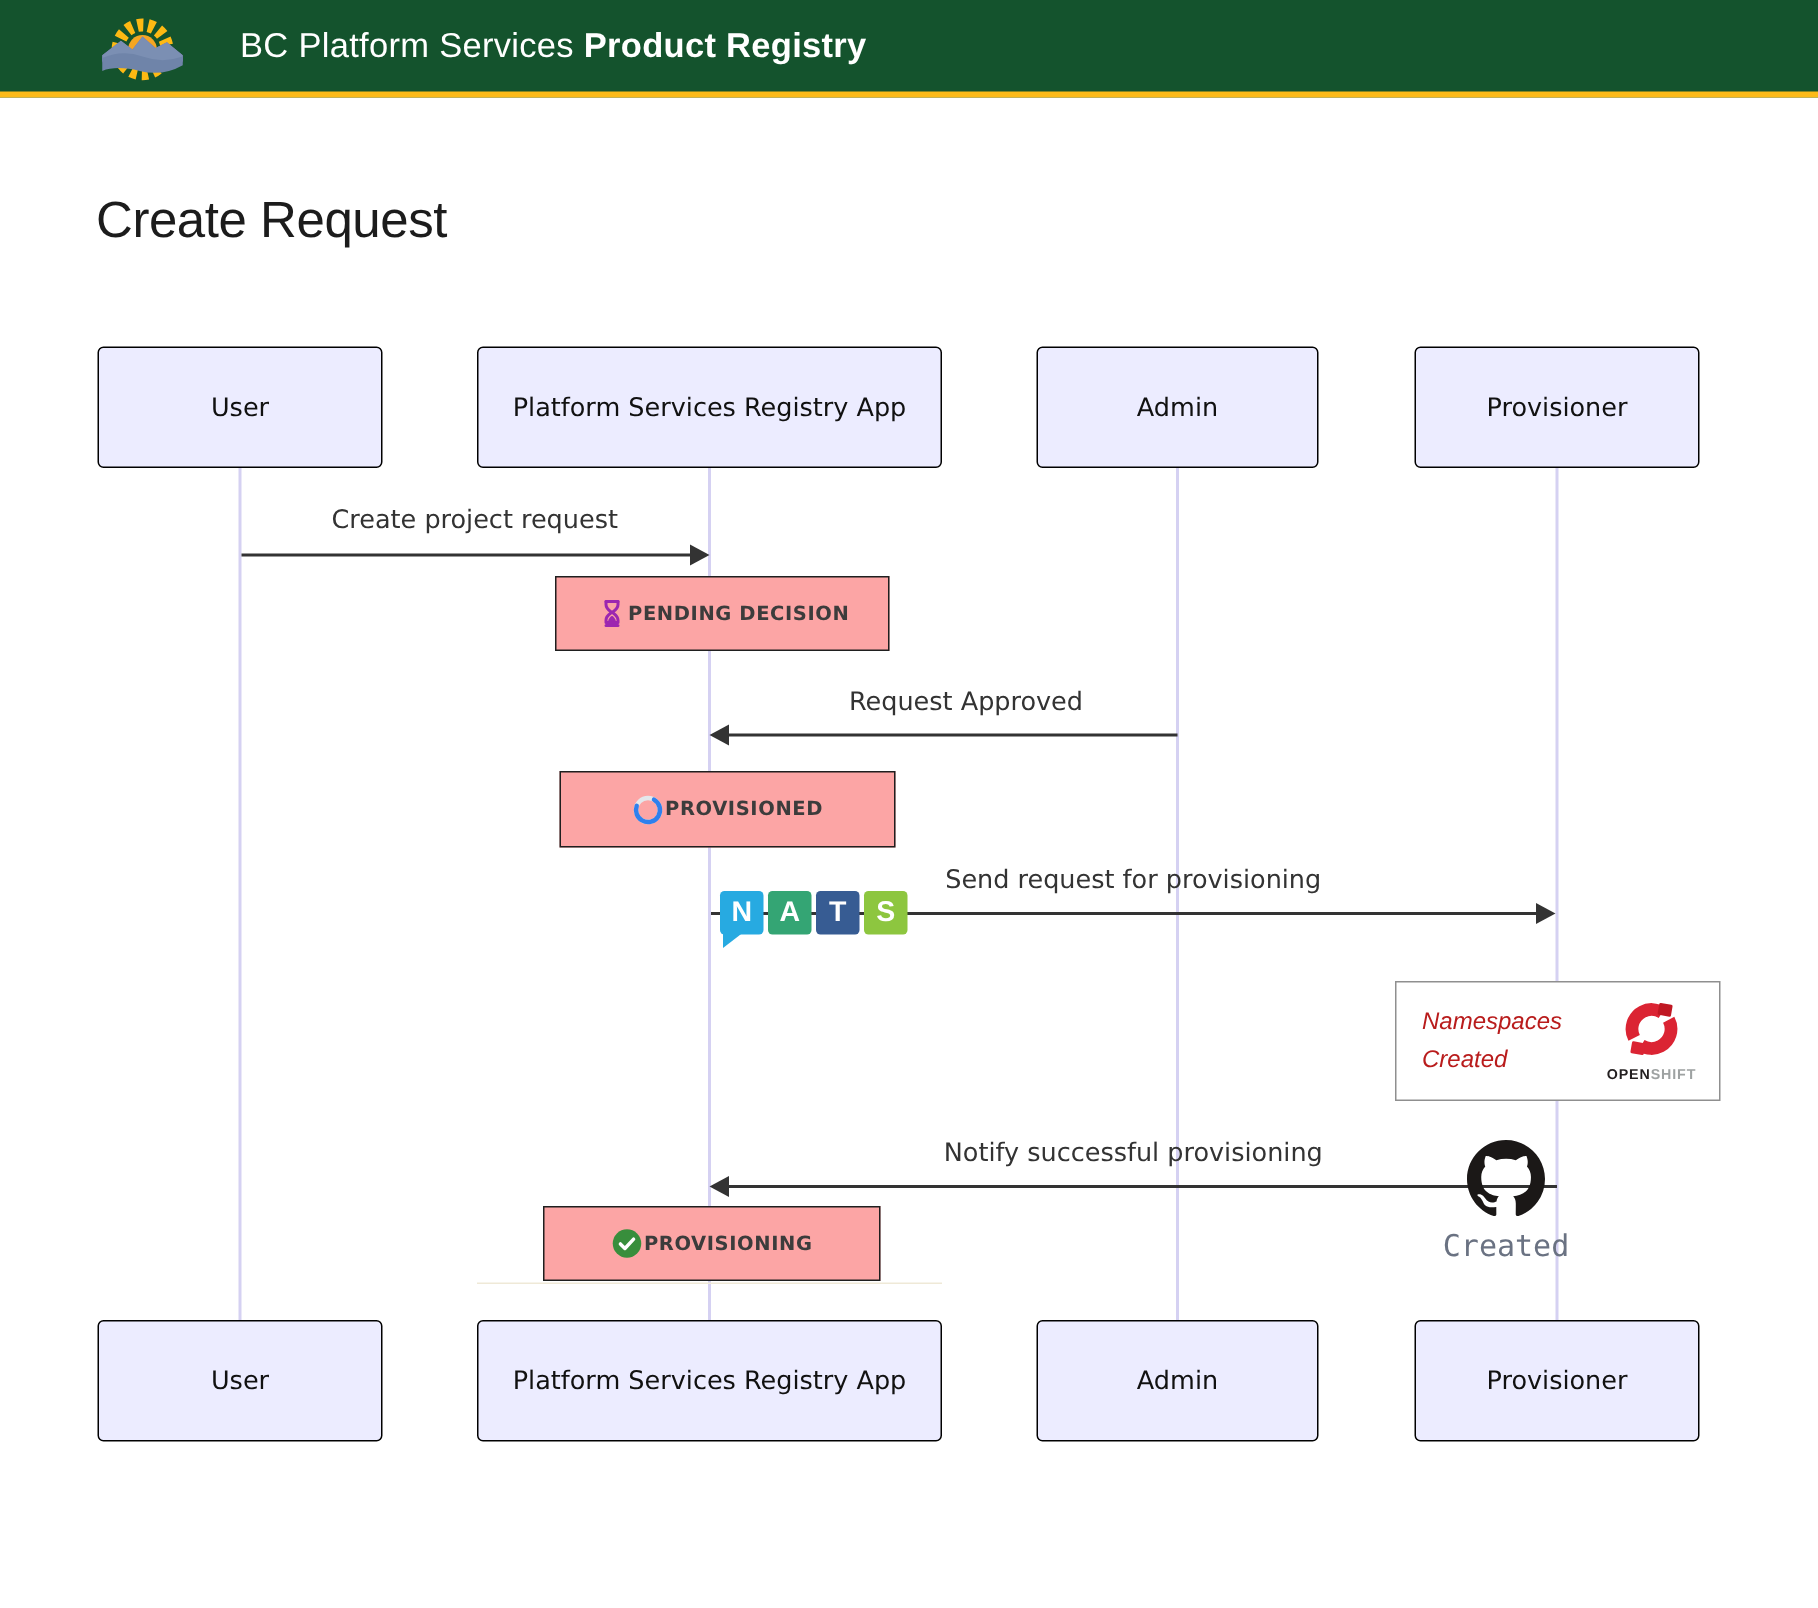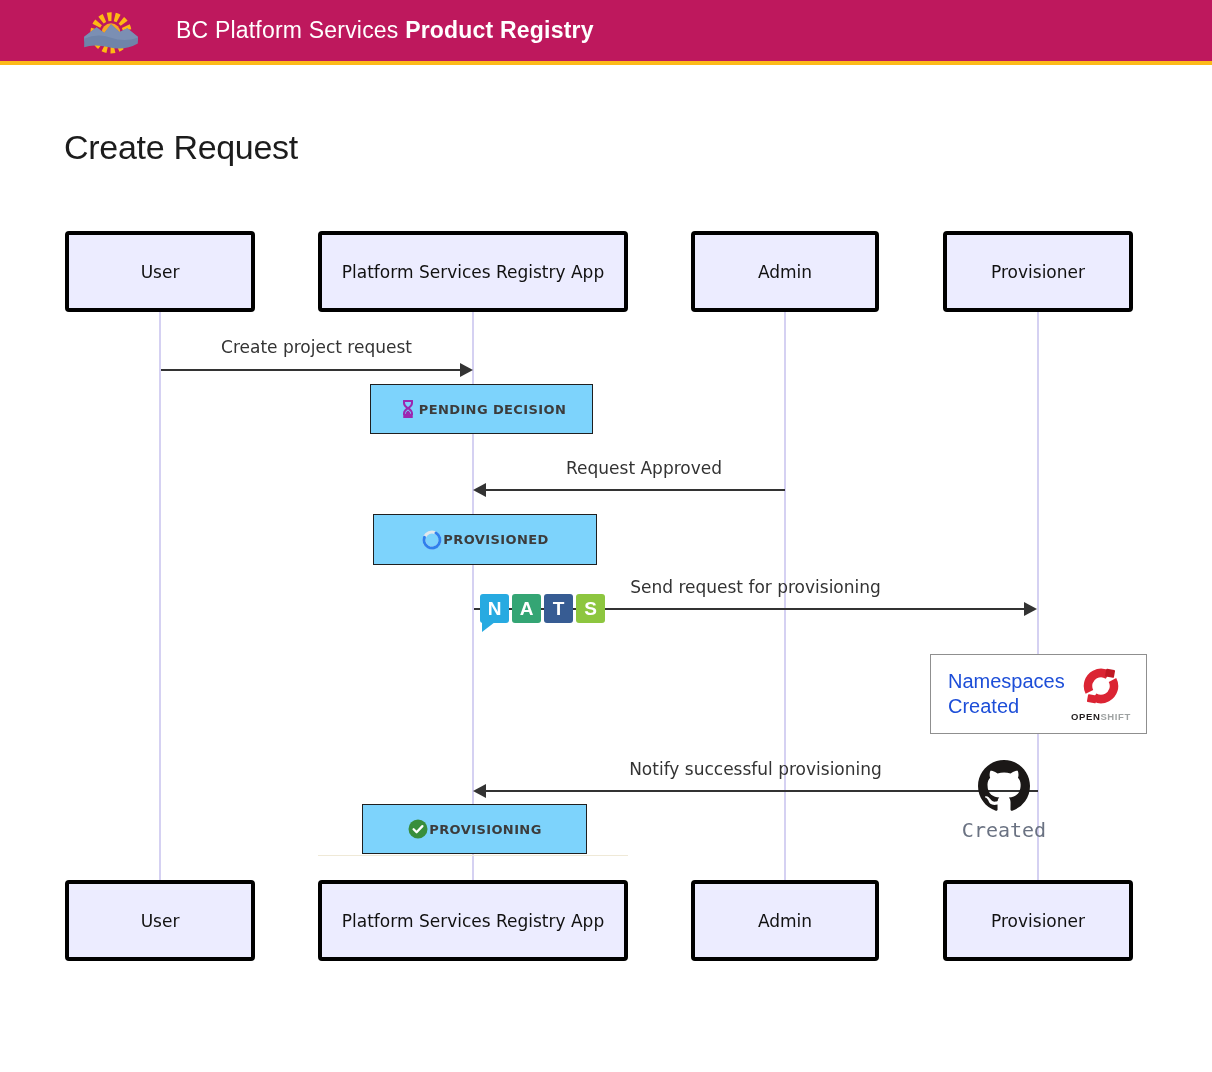--- a/index.html
+++ b/index.html
@@ -5,70 +5,70 @@
   * { margin:0; padding:0; box-sizing:border-box; }
   body { background:#ffffff; }
   .screen {
     position:relative; width:1212px; height:1072px; background:#ffffff;
     font-family:"DejaVu Sans","Liberation Sans",sans-serif; overflow:hidden;
   }
 
   
   .app-header {
     position:absolute; left:0; top:0; width:1212px; height:65px;
-    background:#be185d; border-bottom:4px solid #FCBA19;
-    display:flex; align-items:center;padding-left:16px;
+    background:#14532d; border-bottom:4px solid #FCBA19;
+    display:flex; align-items:center;
   }
   .brand { display:flex; align-items:center; cursor:pointer; }
   .bc-logo { margin-left:66px; width:58px; height:46px; }
   .brand-text {
     margin-left:36px; color:#ffffff; font-size:23px; letter-spacing:0.2px;
     font-family:"Liberation Sans",sans-serif;
   }
   .brand-text .bold { font-weight:700; }
 
   
   .page-title {
     position:absolute; left:64px; top:128px; font-size:34px; font-weight:400;
     color:#1c1c1c; letter-spacing:-0.3px; font-family:"Liberation Sans",sans-serif;
   }
 
   
   .lifeline { position:absolute; width:2px; top:312px; height:568px; background:#d5d1f2; }
 
   .actor {
-    position:absolute; height:81px; background:#ECECFF; border:4px solid #000000;
+    position:absolute; height:81px; background:#ECECFF; border:1px solid #000000;
     border-radius:4px; display:flex; align-items:center; justify-content:center;
     font-size:17px; font-weight:500; color:#111111;
   }
 
   .msg-line { position:absolute; height:2px; background:#333333; }
   .head-right { position:absolute; width:0; height:0;
     border-left:13px solid #333333; border-top:7px solid transparent; border-bottom:7px solid transparent; }
   .head-left { position:absolute; width:0; height:0;
     border-right:13px solid #333333; border-top:7px solid transparent; border-bottom:7px solid transparent; }
   .msg-label {
     position:absolute; text-align:center; font-size:17px; font-weight:500; color:#333333;
   }
 
   .status-box {
-    position:absolute; background:#7dd3fc; border:1.5px solid #1f1f1f;
+    position:absolute; background:#fca5a5; border:1.5px solid #1f1f1f;
     display:flex; align-items:center; justify-content:center; gap:0;
   }
   .status-label { font-size:13px; font-weight:700; color:#3c3c3c; letter-spacing:0.4px; }
   .status-box .icon { display:flex; align-items:center; }
 
   
   .note-box {
     position:absolute; left:930px; top:654px; width:217px; height:80px;
     background:#ffffff; border:1px solid #8f8f8f;
     display:flex; align-items:center; justify-content:space-between;
     padding:0 12px 0 17px;
   }
-  .note-text { font-size:20px; color:#1d4ed8; line-height:25px; font-family:"Liberation Sans",sans-serif; }
+  .note-text { font-size:16px; color:#b91c1c; line-height:25px; font-family:"Liberation Sans",sans-serif;font-style:italic; }
   .openshift { display:flex; flex-direction:column; align-items:center; width:66px; }
   .openshift-word { font-size:9.5px; letter-spacing:0.6px; margin-top:1px; font-family:"Liberation Sans",sans-serif; }
   .openshift-word .os-bold { font-weight:700; color:#231F20; }
   .openshift-word .os-light { font-weight:700; color:#9EA2A2; }
 
   
   .nats { position:absolute; left:480px; top:594px; display:flex; gap:3px; }
   .nats-tile {
     position:relative; width:29px; height:29px; border-radius:3px;
     display:flex; align-items:center; justify-content:center;

